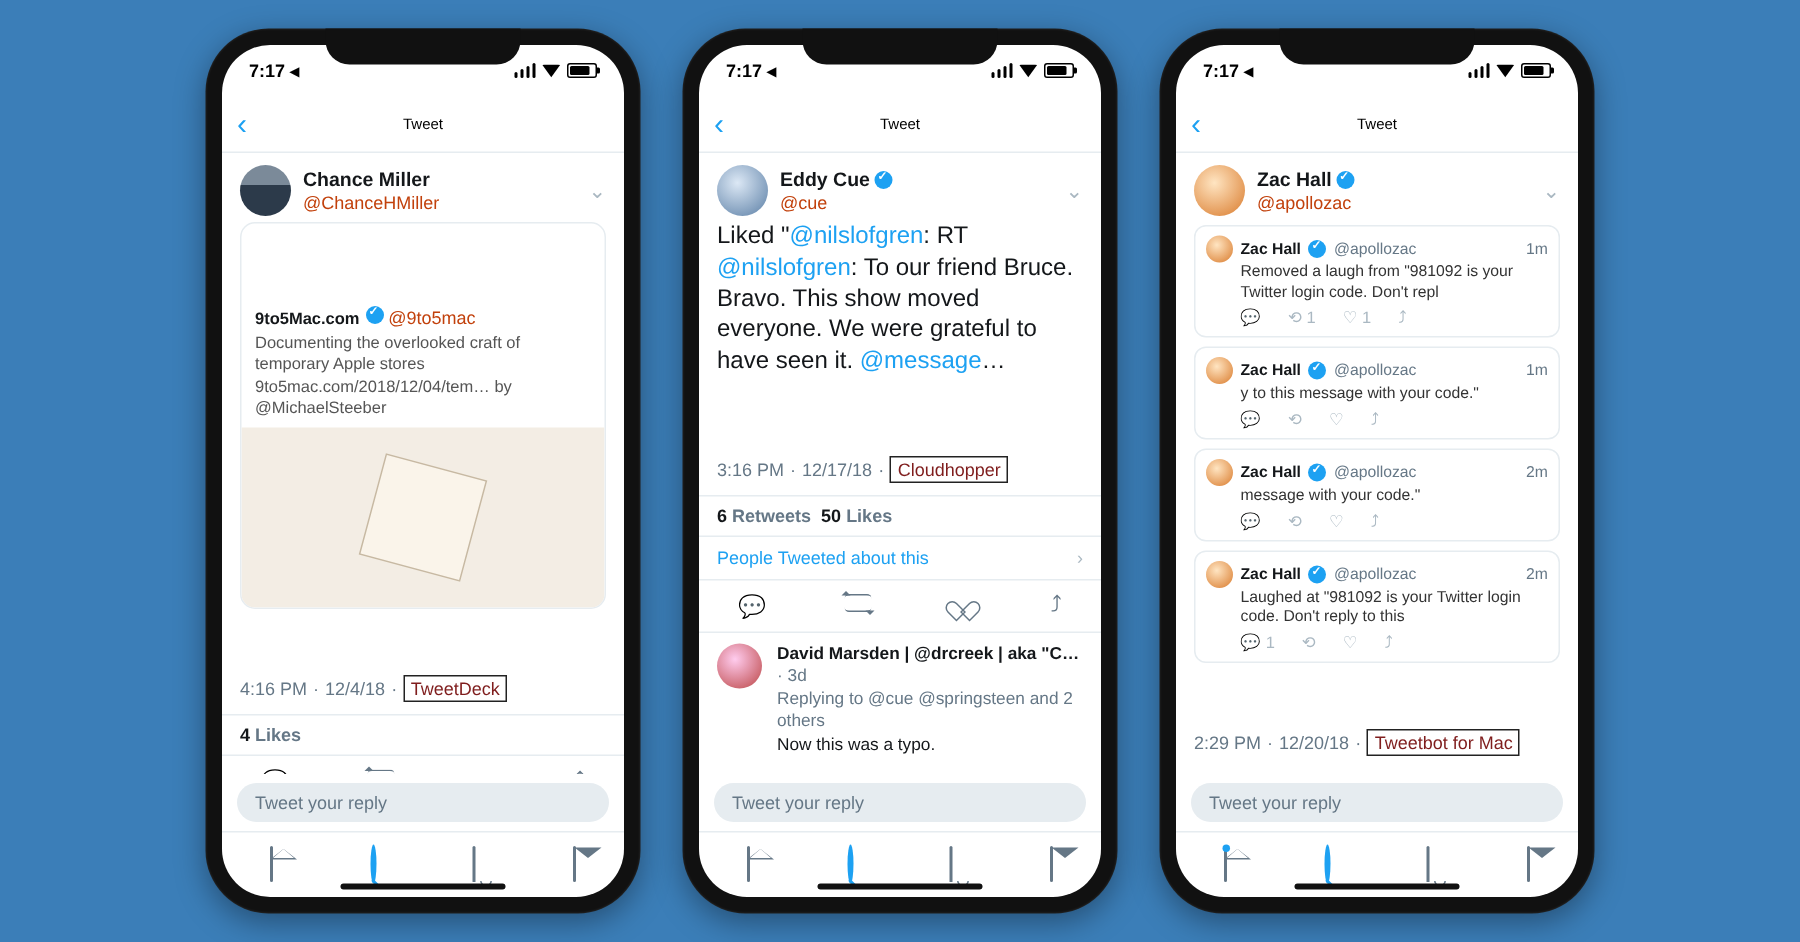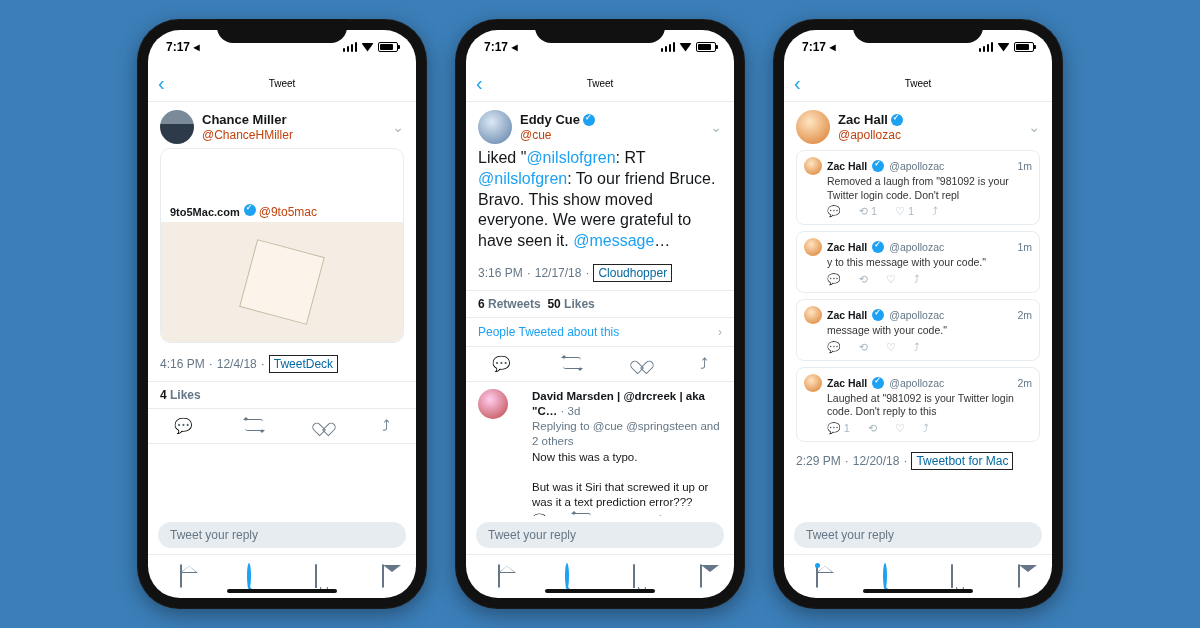--- a/index.html
+++ b/index.html
@@ -29,36 +29,36 @@
   .verified::after{content:"✓";color:#fff;font-size:8px;position:absolute;left:2px;top:-1px;font-weight:700;}
   .more{margin-left:auto;color:#aab8c2;font-size:14px;}
   .tweet-body{padding:0 12px 8px;font-size:16px;line-height:1.3;font-weight:300;}
   .link{color:#1da1f2;}
   .quoted{margin:0 12px 8px;border:1px solid #e6ecf0;border-radius:10px;overflow:hidden;}
   .quoted .qhead{padding:7px 9px 3px;font-size:11px;margin-top:48px;}
   .quoted .qhead .name{font-weight:700;margin-right:4px;}
   .quoted .qbody{padding:0 9px 6px;font-size:11px;color:#555;line-height:1.3;}
   .qimg{height:120px;background:#f3ede4;display:flex;align-items:center;justify-content:center;}
   .qimg .shape{width:70px;height:70px;border:1px solid #c7b9a3;transform:rotate(15deg);background:#faf4ea;}
-  .meta{padding:4px 12px 8px;font-size:12px;color:#657786;display:flex;align-items:center;gap:4px;}
-  .source-box{border:1px solid #222;padding:1px 4px;color:#0369a1;}
+  .meta{padding:4px 12px 8px;font-size:12px;color:#657786;display:flex;align-items:center;gap:4px;margin-top:40px;}
+  .source-box{border:1px solid #222;padding:1px 4px;color:#7f1d1d;}
   .stats{padding:6px 12px;border-top:1px solid #e6ecf0;font-size:12px;color:#657786;font-weight:bold;}
   .stats b{color:#14171a;}
   .actions{display:flex;justify-content:space-around;padding:8px 0;border-top:1px solid #e6ecf0;border-bottom:1px solid #e6ecf0;}
   .actions span{color:#657786;font-size:15px;}
   .heart{position:relative;width:14px;height:14px;display:inline-block;}
   .heart::before,.heart::after{content:"";position:absolute;width:7px;height:11px;border:1.4px solid #657786;border-radius:7px 7px 0 0;top:0;}
   .heart::before{left:1px;transform:rotate(-45deg);transform-origin:100% 100%;}
   .heart::after{left:6px;transform:rotate(45deg);transform-origin:0 100%;}
   .rt{position:relative;width:18px;height:12px;display:inline-block;border:1.4px solid #657786;border-radius:3px;border-left:none;border-right:none;}
   .rt::before,.rt::after{content:"";position:absolute;width:0;height:0;border:3px solid transparent;}
   .rt::before{border-bottom-color:#657786;top:-6px;left:-2px;}
   .rt::after{border-top-color:#657786;bottom:-6px;right:-2px;}
   .people-row{padding:7px 12px;border-top:1px solid #e6ecf0;color:#1da1f2;font-size:12px;display:flex;justify-content:space-between;align-items:center;}
-  .reply{display:flex;padding:7px 12px;gap:24px;border-bottom:4px solid #14b8a6;font-size:11.5px;}
+  .reply{display:flex;padding:7px 12px;gap:10px;border-bottom:4px solid #14b8a6;font-size:11.5px;}
   .reply .avatar{width:30px;height:30px;}
   .reply .body{flex:1;line-height:1.3;}
   .reply .top{color:#657786;}
   .reply .top .n{font-weight:700;color:#14171a;}
   .reply .replying{color:#657786;margin-bottom:1px;}
   .reply .acts{display:flex;gap:26px;margin-top:4px;color:#aab8c2;font-size:12px;}
   .replybar{margin:6px 10px;background:#e6ecf0;border-radius:18px;padding:6px 12px;font-size:12px;color:#657786;}
   .tabbar{height:44px;border-top:1px solid #e6ecf0;display:flex;justify-content:space-around;align-items:center;}
   .tabbar span{font-size:20px;color:#657786;}
   .tabbar .active{color:#1da1f2;}
@@ -114,20 +114,21 @@
           <div class="uname">Chance Miller</div>
           <div class="handle">@ChanceHMiller</div>
         </div>
         <span class="more">⌄</span>
       </div>
       <div class="quoted">
         <div class="qhead">
           <span class="name">9to5Mac.com</span><span class="verified"></span>
           <span class="handle">@9to5mac</span>
         </div>
+        <div class="qbody">Documenting the overlooked craft of temporary Apple stores 9to5mac.com/2018/12/04/tem… by @MichaelSteeber</div>
         <div class="qimg">
             <div class="shape"></div>
           </div>
       </div>
       <div class="meta">
         <span>4:16 PM</span> · <span>12/4/18</span> · <span class="source-box">TweetDeck</span>
       </div>
       <div class="stats"><b>4</b> Likes</div>
       <div class="actions">
         <span>💬</span>

